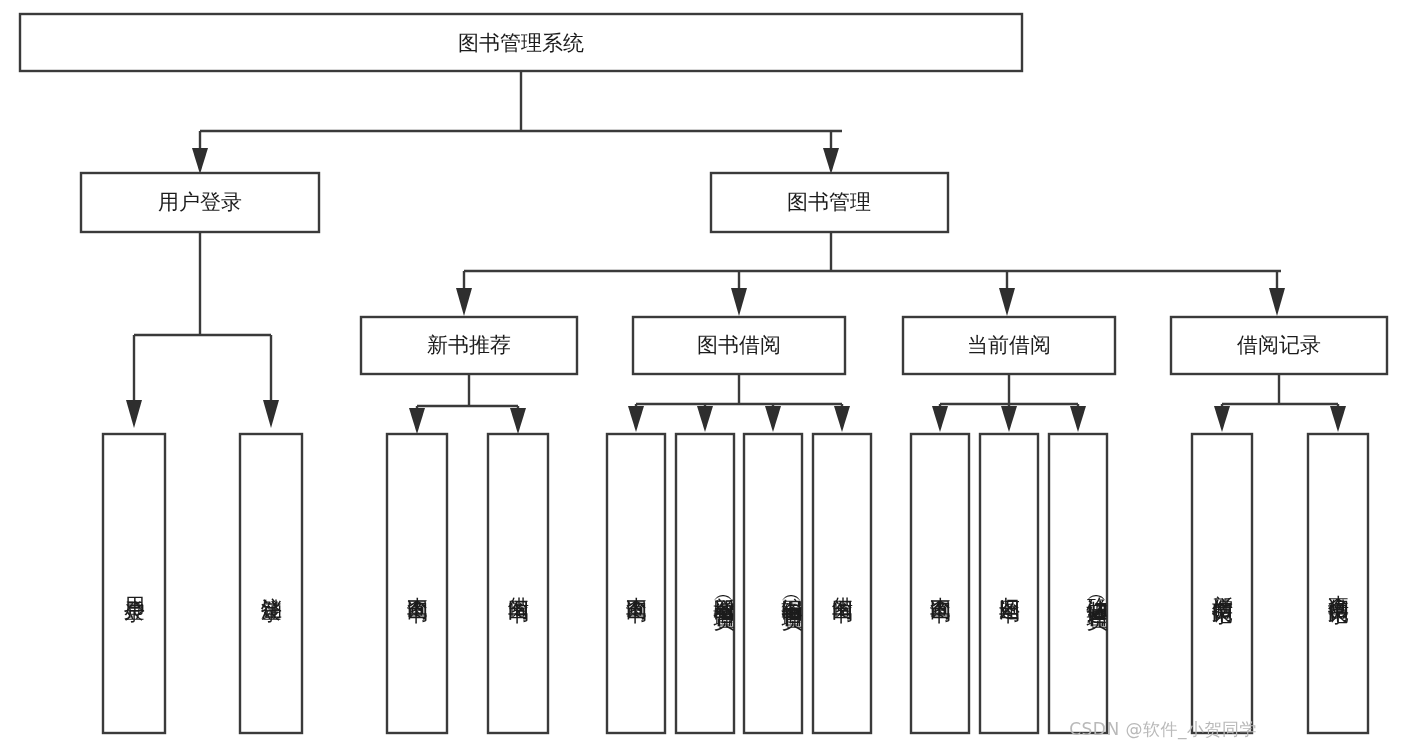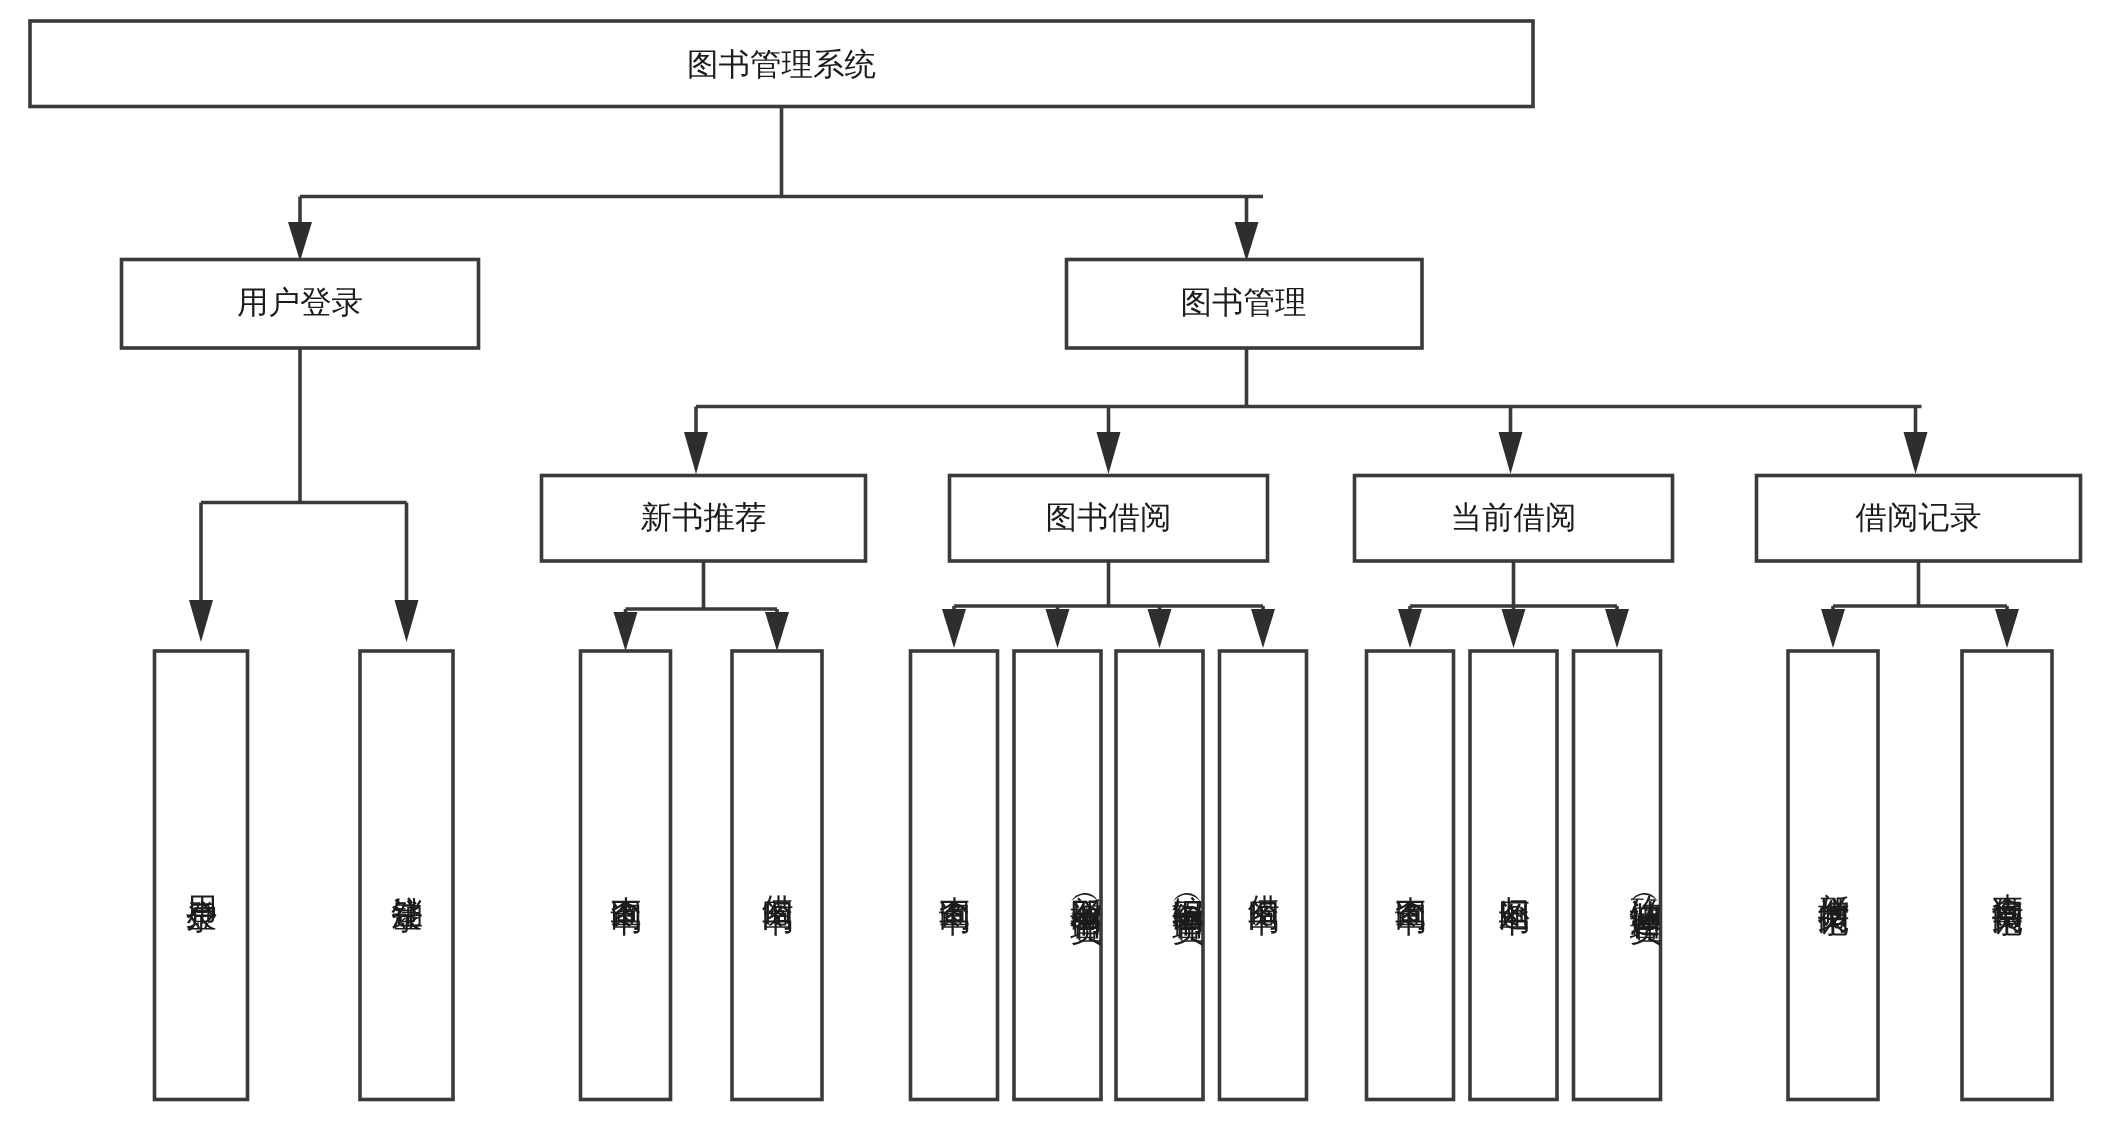--- a/index.html
+++ b/index.html
@@ -206,14 +206,15 @@
   <div class="node-label-v" style="left:744px; top:434px; width:58px; height:299px; align-items:flex-start; padding-top:10px; box-sizing:border-box;">编辑图书（管理员）</div>
   <div class="node-label-v" style="left:813px; top:434px; width:58px; height:299px;">借阅图书</div>
 
   <div class="node-label-v" style="left:911px; top:434px; width:58px; height:299px;">查询图书</div>
   <div class="node-label-v" style="left:980px; top:434px; width:58px; height:299px;">归还图书</div>
   <div class="node-label-v" style="left:1049px; top:434px; width:58px; height:299px; align-items:flex-start; padding-top:10px; box-sizing:border-box;">确认归还（管理员）</div>
 
   <div class="node-label-v" style="left:1192px; top:434px; width:60px; height:299px;">新增借阅记录</div>
   <div class="node-label-v" style="left:1308px; top:434px; width:60px; height:299px;">查询借阅记录</div>
 
+  <div class="watermark">CSDN @软件_小贺同学</div>
 
 </div>
 
 </body></html>

